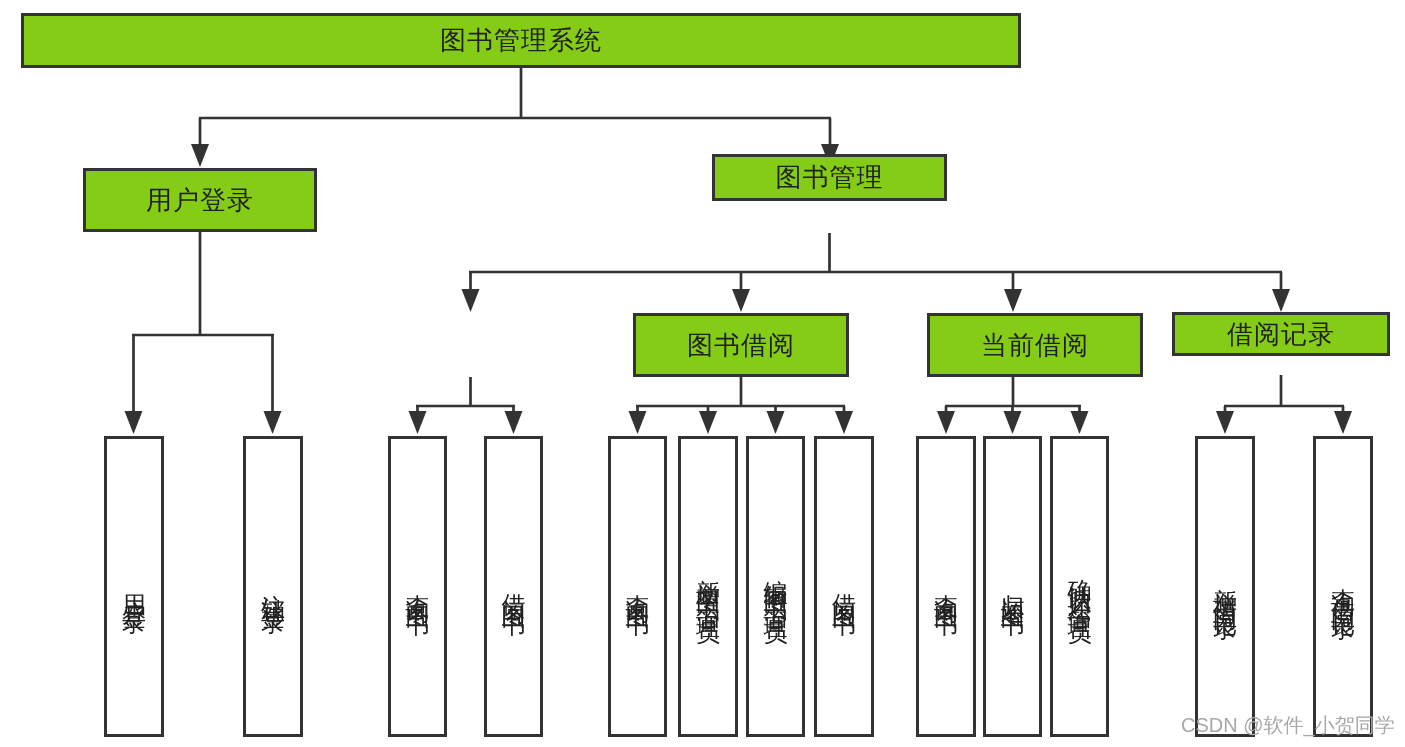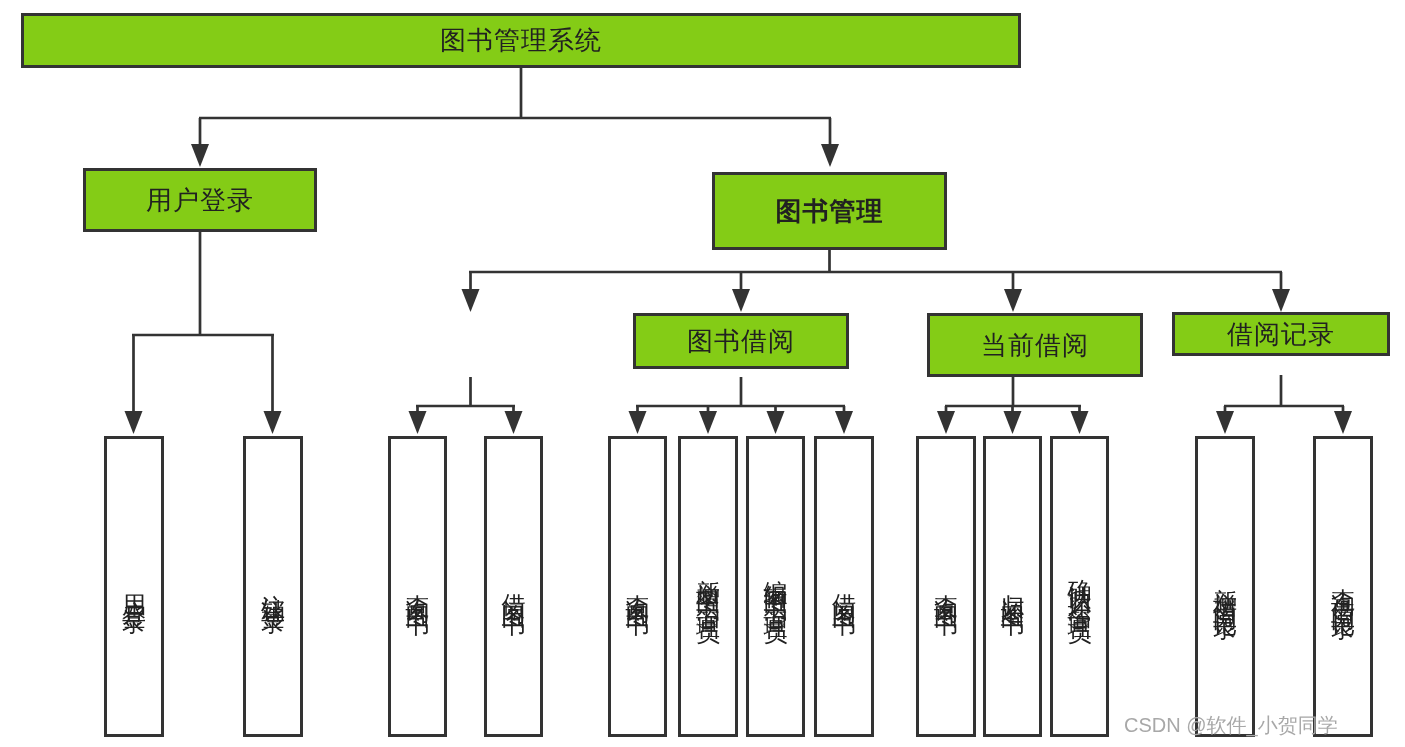--- a/index.html
+++ b/index.html
@@ -55,21 +55,21 @@
     writing-mode: vertical-rl;
     text-orientation: mixed;
     font-size: 24px;
     letter-spacing: 6px;
     line-height: 1;
     color: var(--text, #212121);
     white-space: nowrap;
   }
   .watermark {
     position: absolute;
-    left: 1124px;
+    left: 1181px;
     top: 712px;
     font-size: 20px;
     color: var(--watermark, #a8a8a8);
     white-space: nowrap;
     z-index: 3;
   }
 </style>
 </head>
 <body>
 
@@ -118,25 +118,25 @@
     </g>
   </svg>
 
   <div class="hbox" style="left:21px;top:13px;width:1000px;height:55px;">
     <span>图书管理系统</span>
   </div>
 
   <div class="hbox" style="left:83px;top:168px;width:234px;height:64px;">
     <span>用户登录</span>
   </div>
-  <div class="hbox" style="left:712px;top:172px;width:235px;height:78px;font-weight:bold;">
+  <div class="hbox" style="left:712px;top:154px;width:235px;height:47px;">
     <span>图书管理</span>
   </div>
 
-  <div class="hbox" style="left:633px;top:313px;width:216px;height:56px;">
+  <div class="hbox" style="left:633px;top:313px;width:216px;height:64px;">
     <span>图书借阅</span>
   </div>
   <div class="hbox" style="left:927px;top:313px;width:216px;height:64px;">
     <span>当前借阅</span>
   </div>
   <div class="hbox" style="left:1172px;top:312px;width:218px;height:44px;">
     <span>借阅记录</span>
   </div>
 
   <div class="leaf" style="left:104px;top:436px;width:60px;height:301px;">

